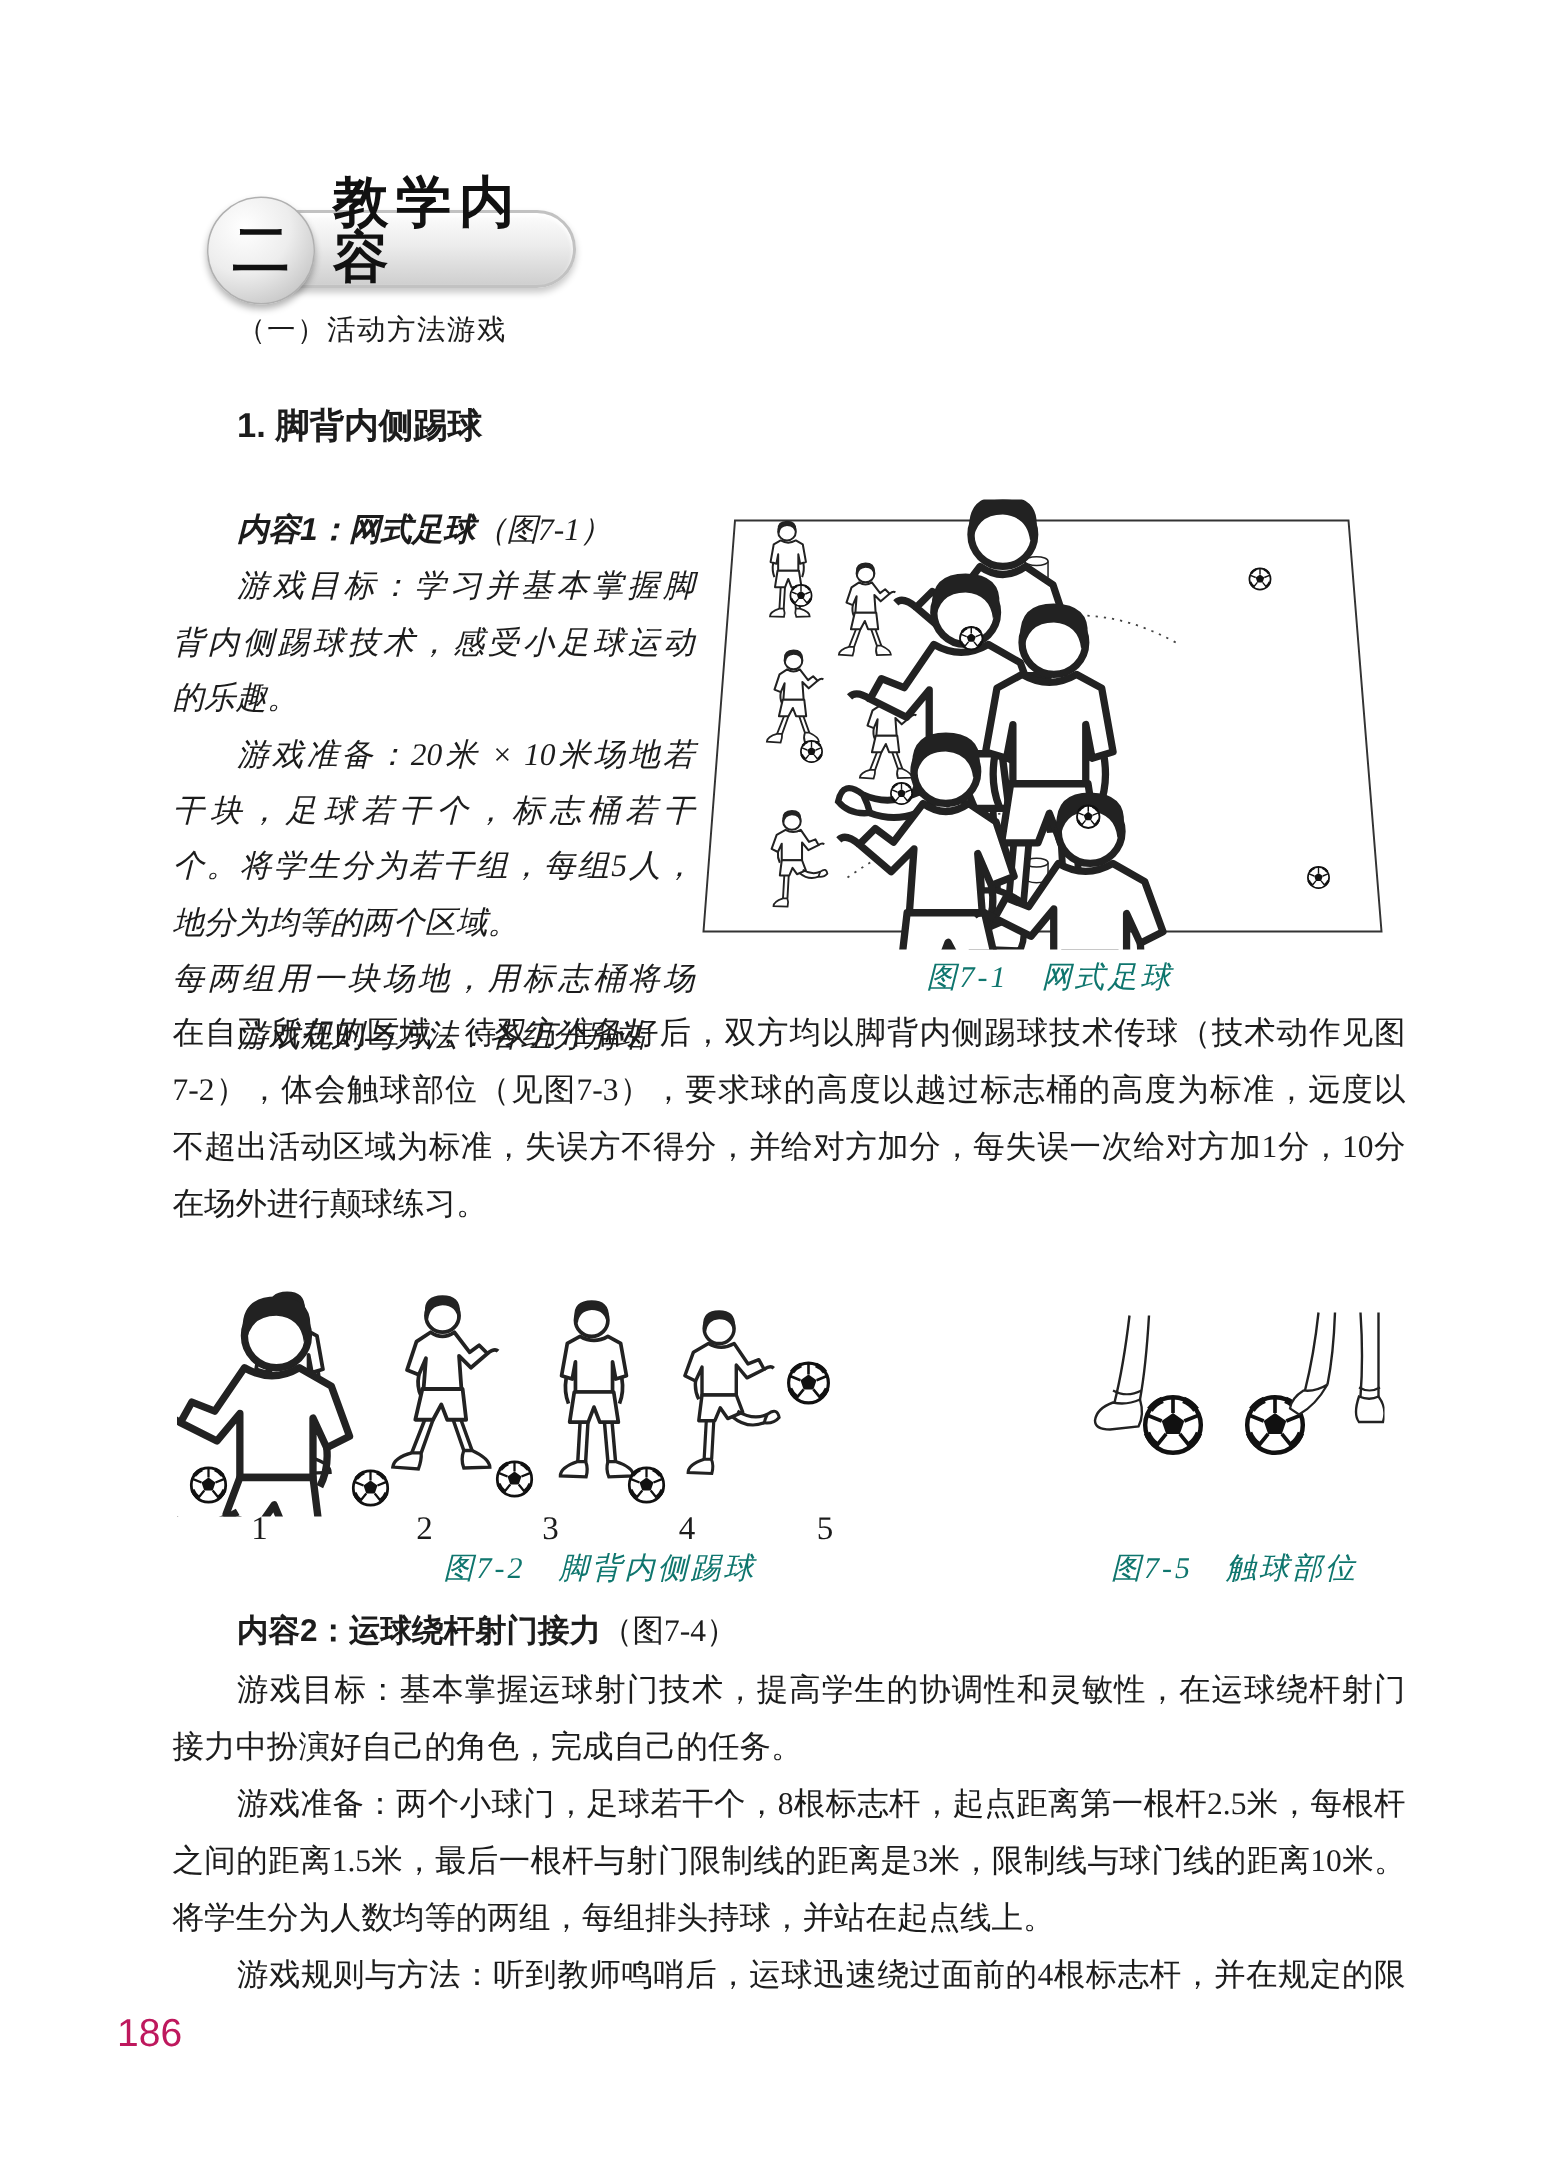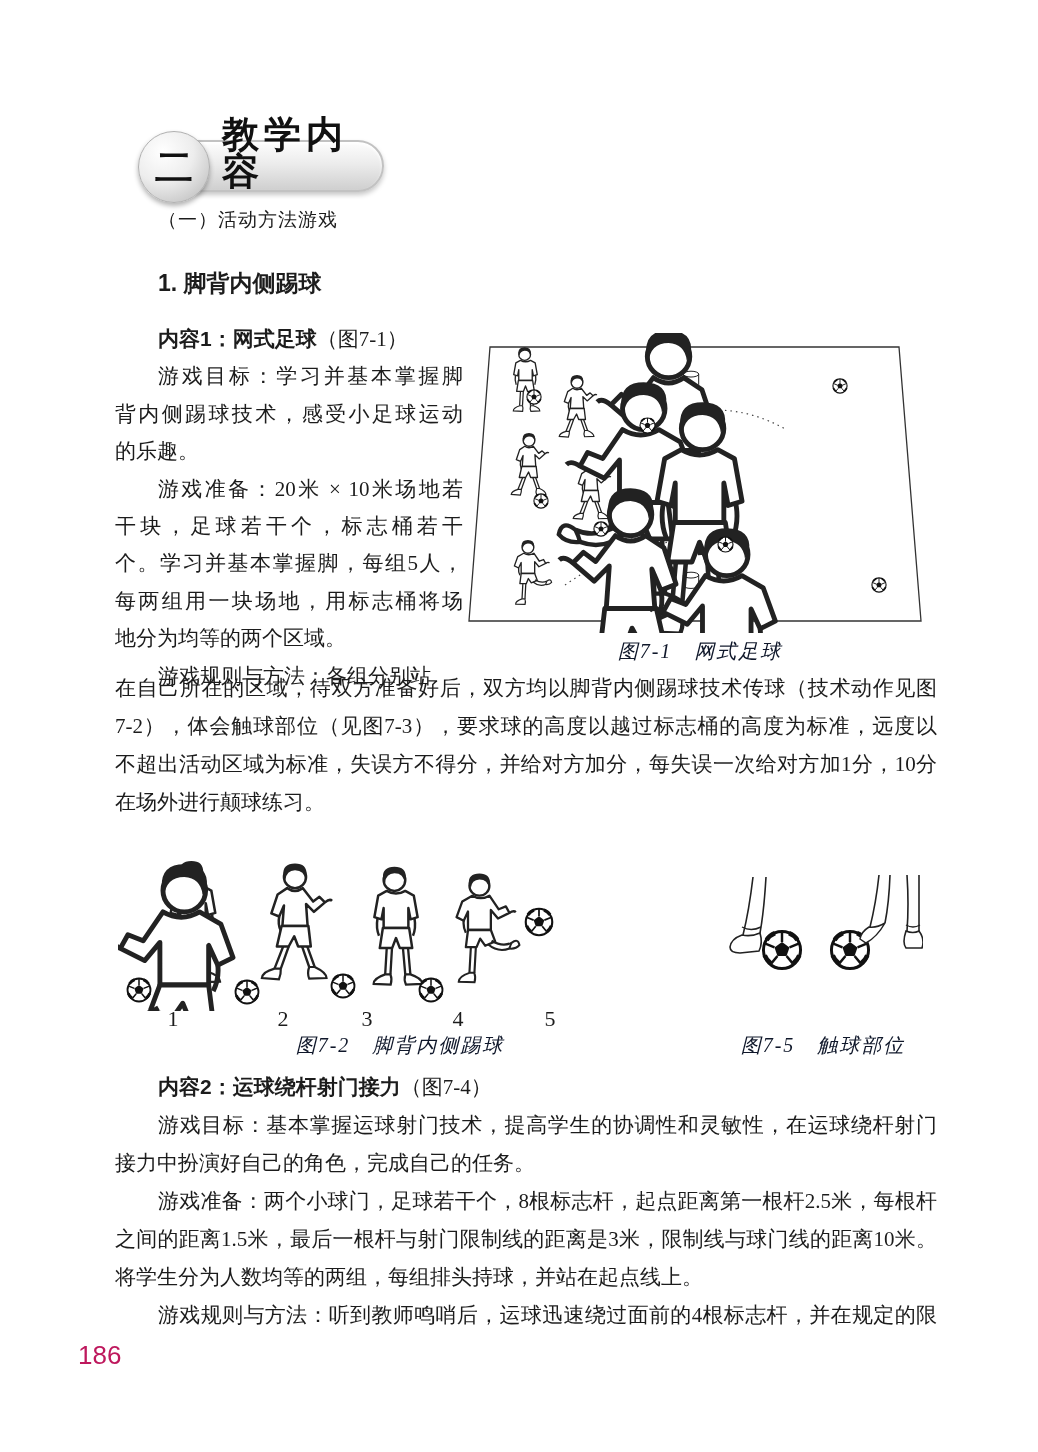--- a/index.html
+++ b/index.html
@@ -29,35 +29,35 @@
     font-family:"Liberation Sans","DejaVu Sans",sans-serif;font-weight:bold;
     font-size:38px;color:#111;line-height:1;
   }
   
   .h-sub{position:absolute;left:158px;top:207px;font-size:19px;letter-spacing:1px;}
   .h-item{
     position:absolute;left:158px;top:268px;
     font-family:"Liberation Sans","DejaVu Sans",sans-serif;font-weight:bold;font-size:23px;
   }
   
-  .col{position:absolute;left:115px;top:320px;width:348px;font-size:21px;line-height:37.4px;}
+  .col{position:absolute;left:115px;top:335px;width:348px;font-size:21px;line-height:37.4px;font-style:italic;}
   .full{position:absolute;left:115px;top:669px;width:822px;font-size:21px;line-height:38px;}
   .sec2{position:absolute;left:115px;top:1068px;width:822px;font-size:21px;line-height:38px;}
   .ln{white-space:nowrap;}
   .ln.j{white-space:normal;text-align:justify;text-align-last:justify;}
   .ind{text-indent:43px;}
   .bh{
     font-family:"Liberation Sans","DejaVu Sans",sans-serif;font-weight:bold;font-size:21px;
   }
   
   .fig1{position:absolute;left:463px;top:333px;width:474px;height:300px;}
   .fig2{position:absolute;left:118px;top:853px;width:600px;height:158px;}
   .fig3{position:absolute;left:723px;top:873px;width:200px;height:138px;}
   .figcap{
-    position:absolute;text-align:center;font-style:italic;font-size:20px;letter-spacing:2px;color:#0f172a;
+    position:absolute;text-align:center;font-style:italic;font-size:20px;letter-spacing:2px;color:#0f766e;
   }
   .cap1{left:463px;top:638px;width:474px;}
   .cap2{left:240px;top:1032px;width:320px;}
   .cap3{left:723px;top:1032px;width:200px;}
   .steps{position:absolute;left:118px;top:1006px;width:600px;height:30px;font-size:22px;}
   .steps span{position:absolute;width:30px;text-align:center;}
   
   .pagenum{
     position:absolute;left:78px;top:1340px;
     font-family:"Liberation Sans","DejaVu Sans",sans-serif;font-size:26px;color:#be185d;
@@ -129,23 +129,23 @@
   <div class="h-sub">（一）活动方法游戏</div>
   <div class="h-item">1. 脚背内侧踢球</div>
 
   <div class="col">
     <div class="ln ind"><span class="bh">内容1：网式足球</span><span>（图7-1）</span></div>
     <div class="ln j ind">游戏目标：学习并基本掌握脚</div>
     <div class="ln j">背内侧踢球技术，感受小足球运动</div>
     <div class="ln">的乐趣。</div>
     <div class="ln j ind">游戏准备：20米 × 10米场地若</div>
     <div class="ln j">干块，足球若干个，标志桶若干</div>
-    <div class="ln j">个。学习并基本掌握脚，每组5人，</div>
+    <div class="ln j">个。将学生分为若干组，每组5人，</div>
+    <div class="ln">地分为均等的两个区域。</div>
     <div class="ln j">每两组用一块场地，用标志桶将场</div>
-    <div class="ln">地分为均等的两个区域。</div>
     <div class="ln ind">游戏规则与方法：各组分别站</div>
   </div>
 
   <svg class="fig1" viewBox="0 0 474 300">
     <polygon points="27,14 436,14 458,288 6,288" fill="#fff" stroke="#333" stroke-width="1.3"></polygon>
     <g>
       <use href="#cone" x="218" y="36" width="20" height="21"></use>
       <use href="#cone" x="218" y="89" width="20" height="21"></use>
       <use href="#cone" x="218" y="139" width="20" height="21"></use>
       <use href="#cone" x="218" y="186" width="20" height="21"></use>

